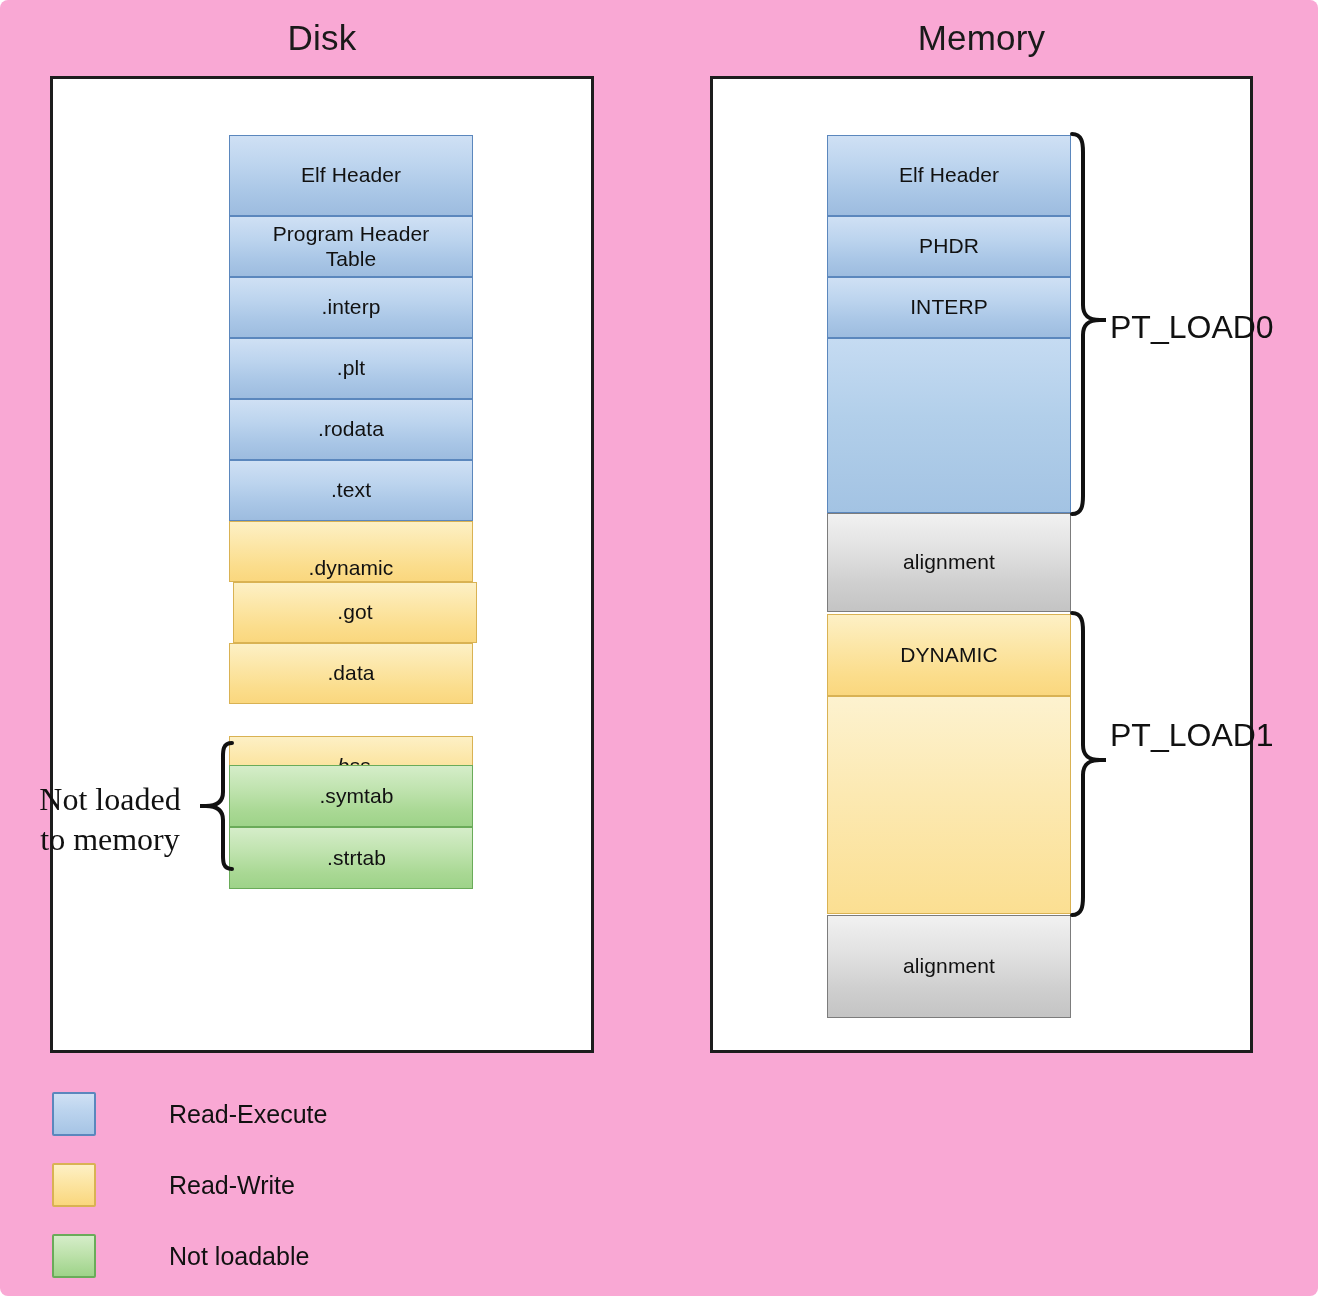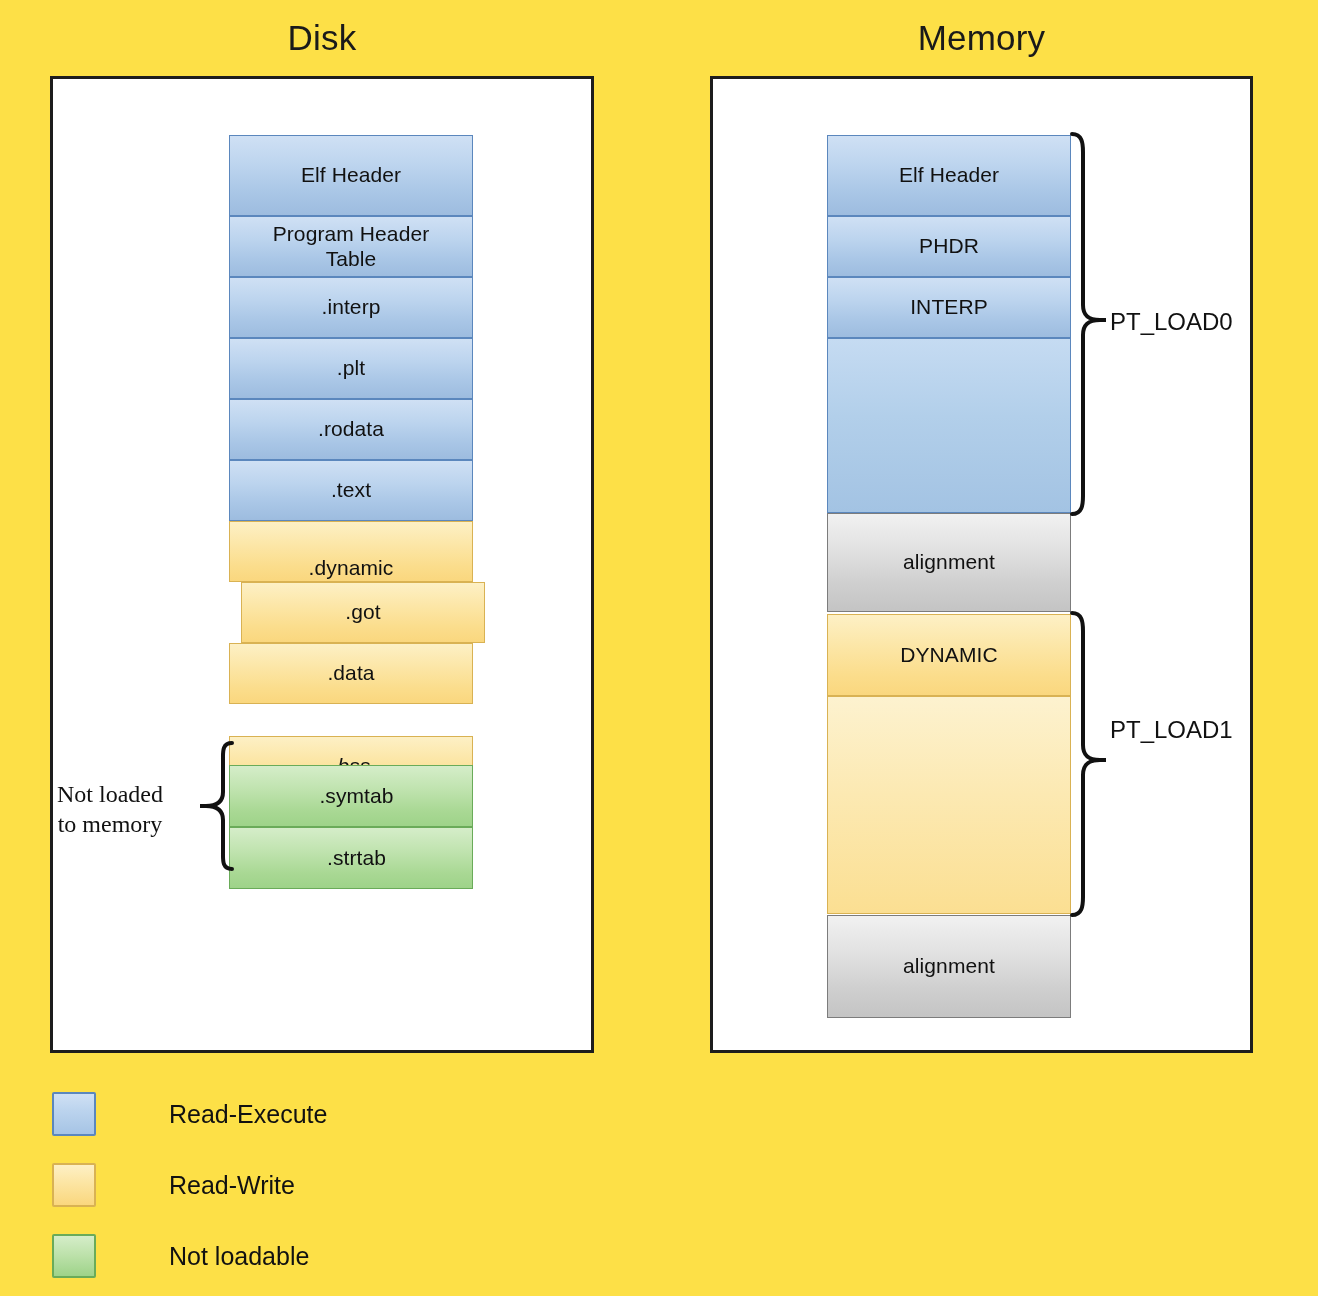--- a/index.html
+++ b/index.html
@@ -8,22 +8,23 @@
     background: #ffffff;
   }
   body {
     font-family: "Liberation Sans", sans-serif;
     -webkit-font-smoothing: antialiased;
   }
   #page {
     position: relative;
     width: 1318px;
     height: 1296px;
-    background: #fde047;
+    background: #f9a8d4;
     overflow: hidden;
+    border-radius: 8px;
   }
 
   
   .panel-title {
     position: absolute;
     font-size: 35px;
     color: #1a1a1a;
     text-align: center;
     letter-spacing: 0.2px;
     white-space: nowrap;
@@ -81,21 +82,21 @@
     border: 1px solid #d9b253;
   }
 
   
   .brace {
     position: absolute;
   }
   .brace svg { display: block; }
   .annot {
     position: absolute;
-    font-size: 24px;
+    font-size: 32px;
     color: #111111;
     white-space: pre-line;
     line-height: 1.25;
   }
   .annot.right { text-align: left; }
   .annot.left  { text-align: center; font-family: Liberation Serif, serif; }
 
   
   .legend { position: absolute; }
   .legend-row {
@@ -162,21 +163,21 @@
     </div>
 
     <div class="block blk-blue" style="left:0; top:325px; width:244px; height:61px;">
       <span class="lbl">.text</span>
     </div>
 
     <div class="block blk-yellow" style="left:0; top:386px; width:244px; height:61px;align-items:flex-end;">
       <span class="lbl">.dynamic</span>
     </div>
 
-    <div class="block blk-yellow" style="left:12px; top:447px; width:244px; height:61px;text-align:right;">
+    <div class="block blk-yellow" style="left:4px; top:447px; width:244px; height:61px;text-align:right;">
       <span class="lbl">.got</span>
     </div>
 
     <div class="block blk-yellow" style="left:0; top:508px; width:244px; height:61px;">
       <span class="lbl">.data</span>
     </div>
 
     <div class="block blk-yellow" style="left:0; top:601px; width:244px; height:61px;font-style:italic;">
       <span class="lbl">.bss</span>
     </div>

